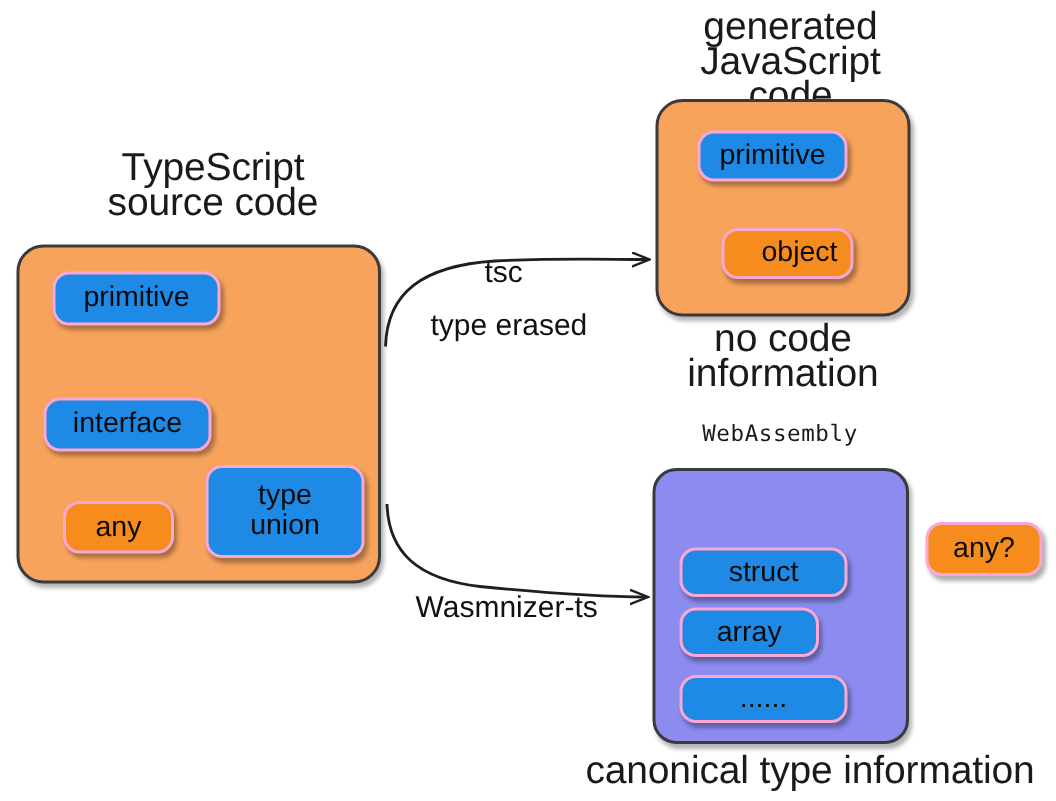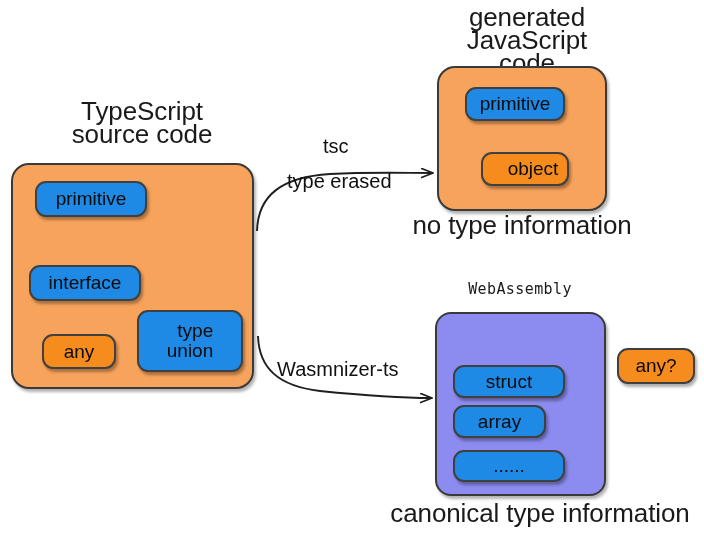--- a/index.html
+++ b/index.html
@@ -40,48 +40,49 @@
     border-radius: 18px;
     box-shadow: 2px 3px 3px rgba(0,0,0,0.30);
   }
   .box-orange { background: #f7a35c; }
   .box-purple { background: #8c8cf0; border-radius: 16px; }
 
   
   .chip {
     position: absolute;
     box-sizing: border-box;
-    border: 2px solid #404040;
+    border: 2px solid #f9a8d4;
     border-radius: 11px;
     color: #0b0b0b;
     font-size: 19px;
     line-height: 1.05;
     display: flex;
     align-items: center;
     justify-content: center;
-    text-align: right;
+    text-align: center;
     box-shadow: 2px 3px 3px rgba(0,0,0,0.32);
     white-space: pre-line;
   }
   .chip-blue   { background: #1e8ae5; }
   .chip-orange { background: #f78c1e; }
 
   
   .arrow-layer {
     position: absolute;
     left: 0; top: 0;
     width: 704px; height: 534px;
     pointer-events: none;
   }
   .arrow-label {
     position: absolute;
     color: #111111;
     font-size: 20px;
     line-height: 23px;
     white-space: nowrap;
+    margin-top: 36px;
   }
 </style>
 </head>
 <body>
 
 <div id="canvas">
 
   <div class="caption" style="left:62px; top:100px; width:160px;">TypeScript
 source code</div>
 
@@ -100,21 +101,21 @@
 
   <div class="caption" style="left:442px; top:6px; width:170px;">generated
 JavaScript code</div>
 
   <div class="container-box box-orange" style="left:437px; top:66px; width:170px; height:145px;"></div>
 
   <div class="chip chip-blue" style="left:465px; top:87px; width:100px; height:34px;">primitive</div>
 
   <div class="chip chip-orange" style="left:481px; top:152px; width:88px; height:34px;padding-left:16px;">object</div>
 
-  <div class="caption" style="left:412px; top:214px; width:220px;">no type information</div>
+  <div class="caption" style="left:412px; top:214px; width:220px;">no code information</div>
 
   <div class="caption mono" style="left:430px; top:278px; width:180px;">WebAssembly</div>
 
   <div class="container-box box-purple" style="left:435px; top:312px; width:171px; height:184px;"></div>
 
 
   <div class="chip chip-blue" style="left:453px; top:365px; width:112px; height:33px;">struct</div>
 
   <div class="chip chip-blue" style="left:453px; top:405px; width:93px; height:33px;">array</div>
 

